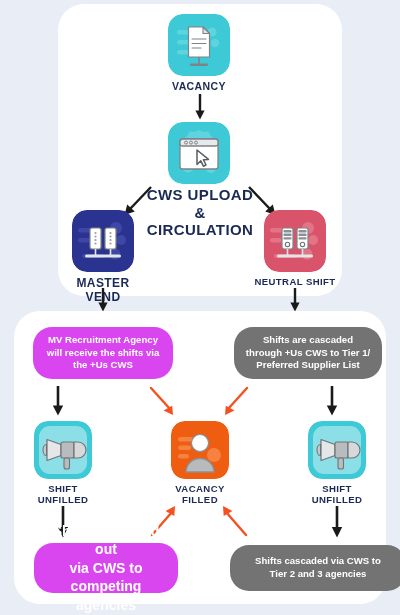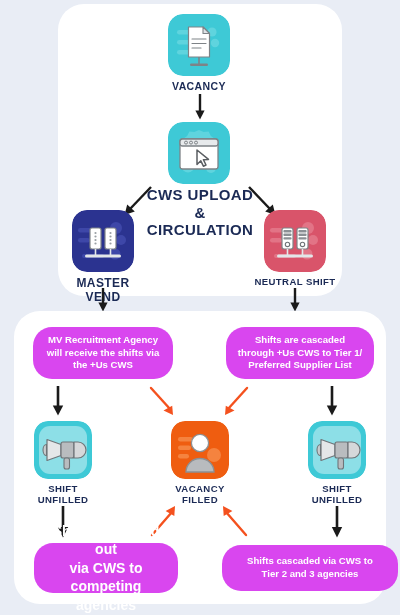--- a/index.html
+++ b/index.html
@@ -67,21 +67,21 @@
     justify-content: center;
     text-align: center;
     color: #ffffff;
     font-weight: bold;
     line-height: 1.32;
     padding: 5px 9px;
     box-sizing: border-box;
     white-space: pre-line;
   }
   .pill-navy { background: #d946ef; }
-  .pill-red  { background: #d946ef; }
+  .pill-red  { background: #737373; margin-left: 8px; }
 
   
   .arrow { position: absolute; }
   .arrow svg { display: block; overflow: visible; }
 </style>
 </head>
 <body>
 
 <div class="stage">
 

